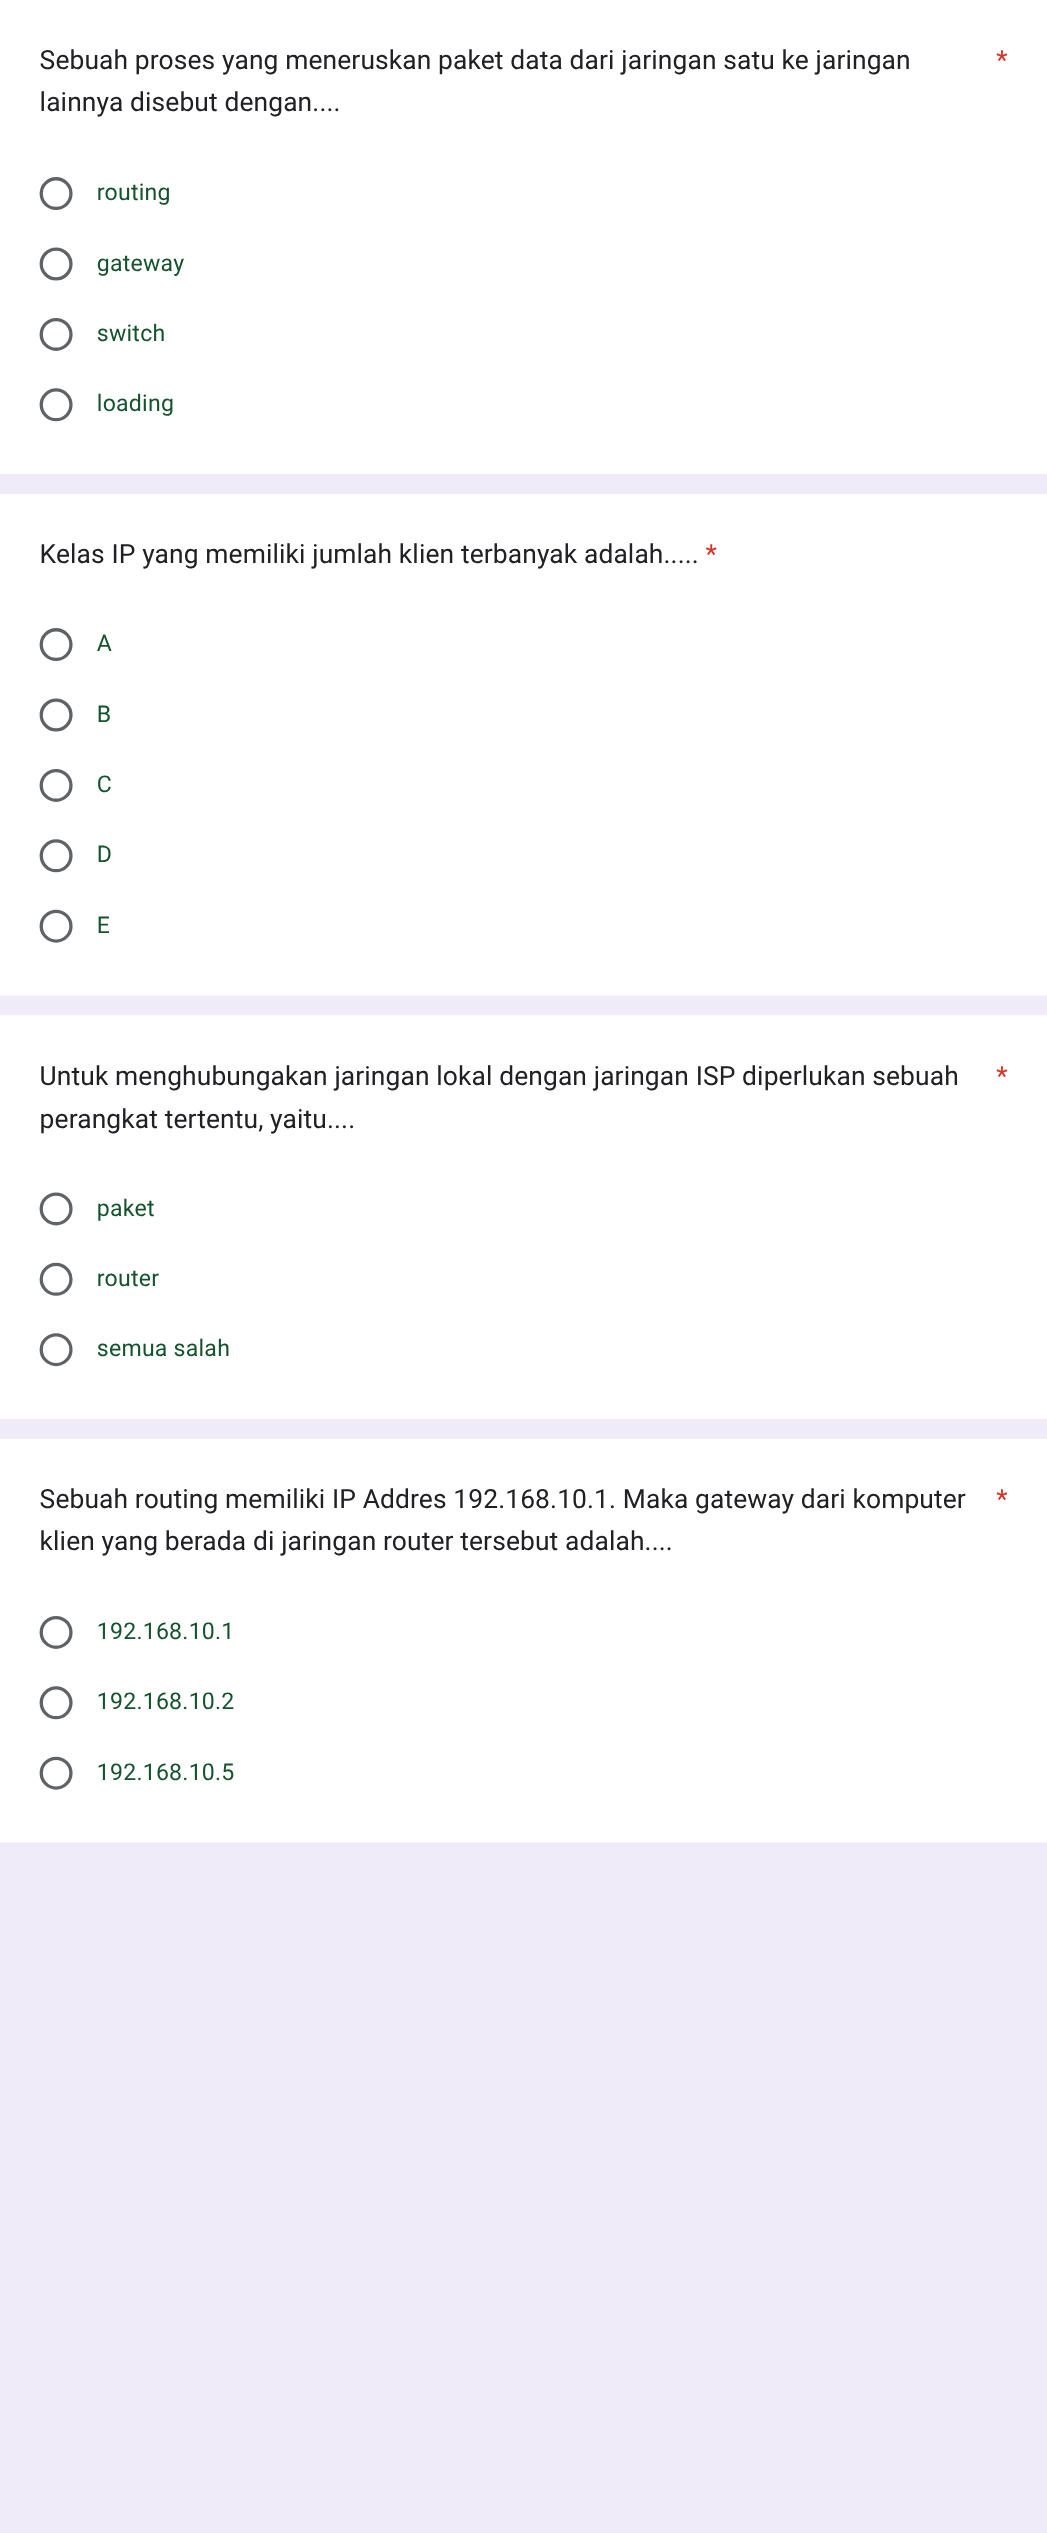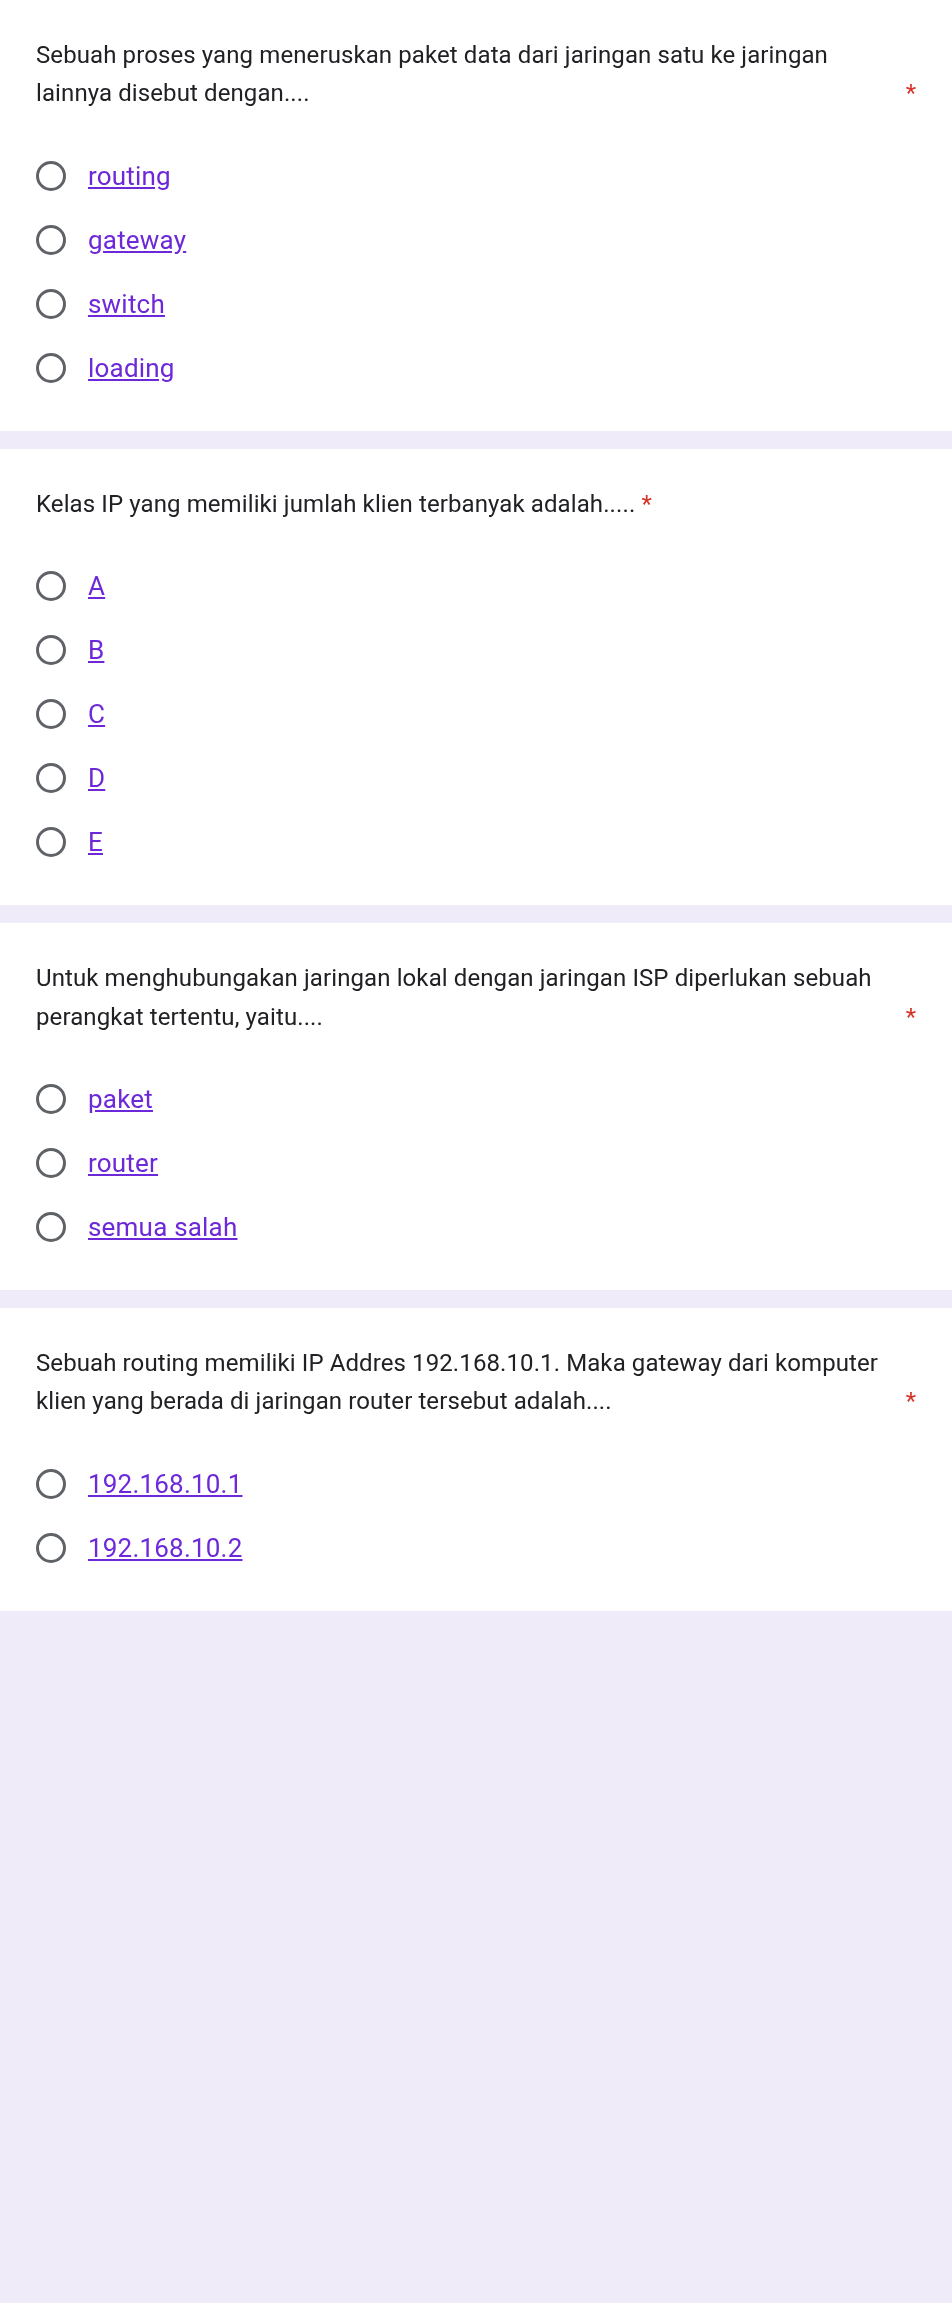--- a/index.html
+++ b/index.html
@@ -12,21 +12,21 @@
     background: #f0ebf8;
     width: 952px;
   }
   .question-card {
     background: #ffffff;
     padding: 36px;
     margin-bottom: 18px;
   }
   .question-header {
     display: flex;
-    align-items: flex-end;
+    align-items: flex-start;
     margin-bottom: 36px;
   }
   .question-text {
     font-size: 24px;
     color: #202124;
     line-height: 1.6;
     letter-spacing: 0.1px;
     flex: 1;
   }
   .inline-asterisk {
@@ -47,24 +47,23 @@
   }
   .radio-circle {
     width: 30px;
     height: 30px;
     border: 3px solid #5f6368;
     border-radius: 50%;
     margin-right: 22px;
     flex-shrink: 0;
   }
   .option-label {
-    font-size: 26px;
-    color: #6d28d9;
+    font-size: 21px;
+    color: #14532d;
     letter-spacing: 0.2px;
-    text-decoration: underline;
   }
   .options-container {
     display: flex;
     flex-direction: column;
     gap: 10px;
   }
 </style>
 </head>
 <body>
 
@@ -147,15 +146,19 @@
       </div>
       <div class="options-container">
         <div class="option-row">
           <span class="radio-circle"></span>
           <span class="option-label">192.168.10.1</span>
         </div>
         <div class="option-row">
           <span class="radio-circle"></span>
           <span class="option-label">192.168.10.2</span>
         </div>
+        <div class="option-row">
+          <span class="radio-circle"></span>
+          <span class="option-label">192.168.10.5</span>
+        </div>
       </div>
     </div>
   </div>
 
 </body></html>

